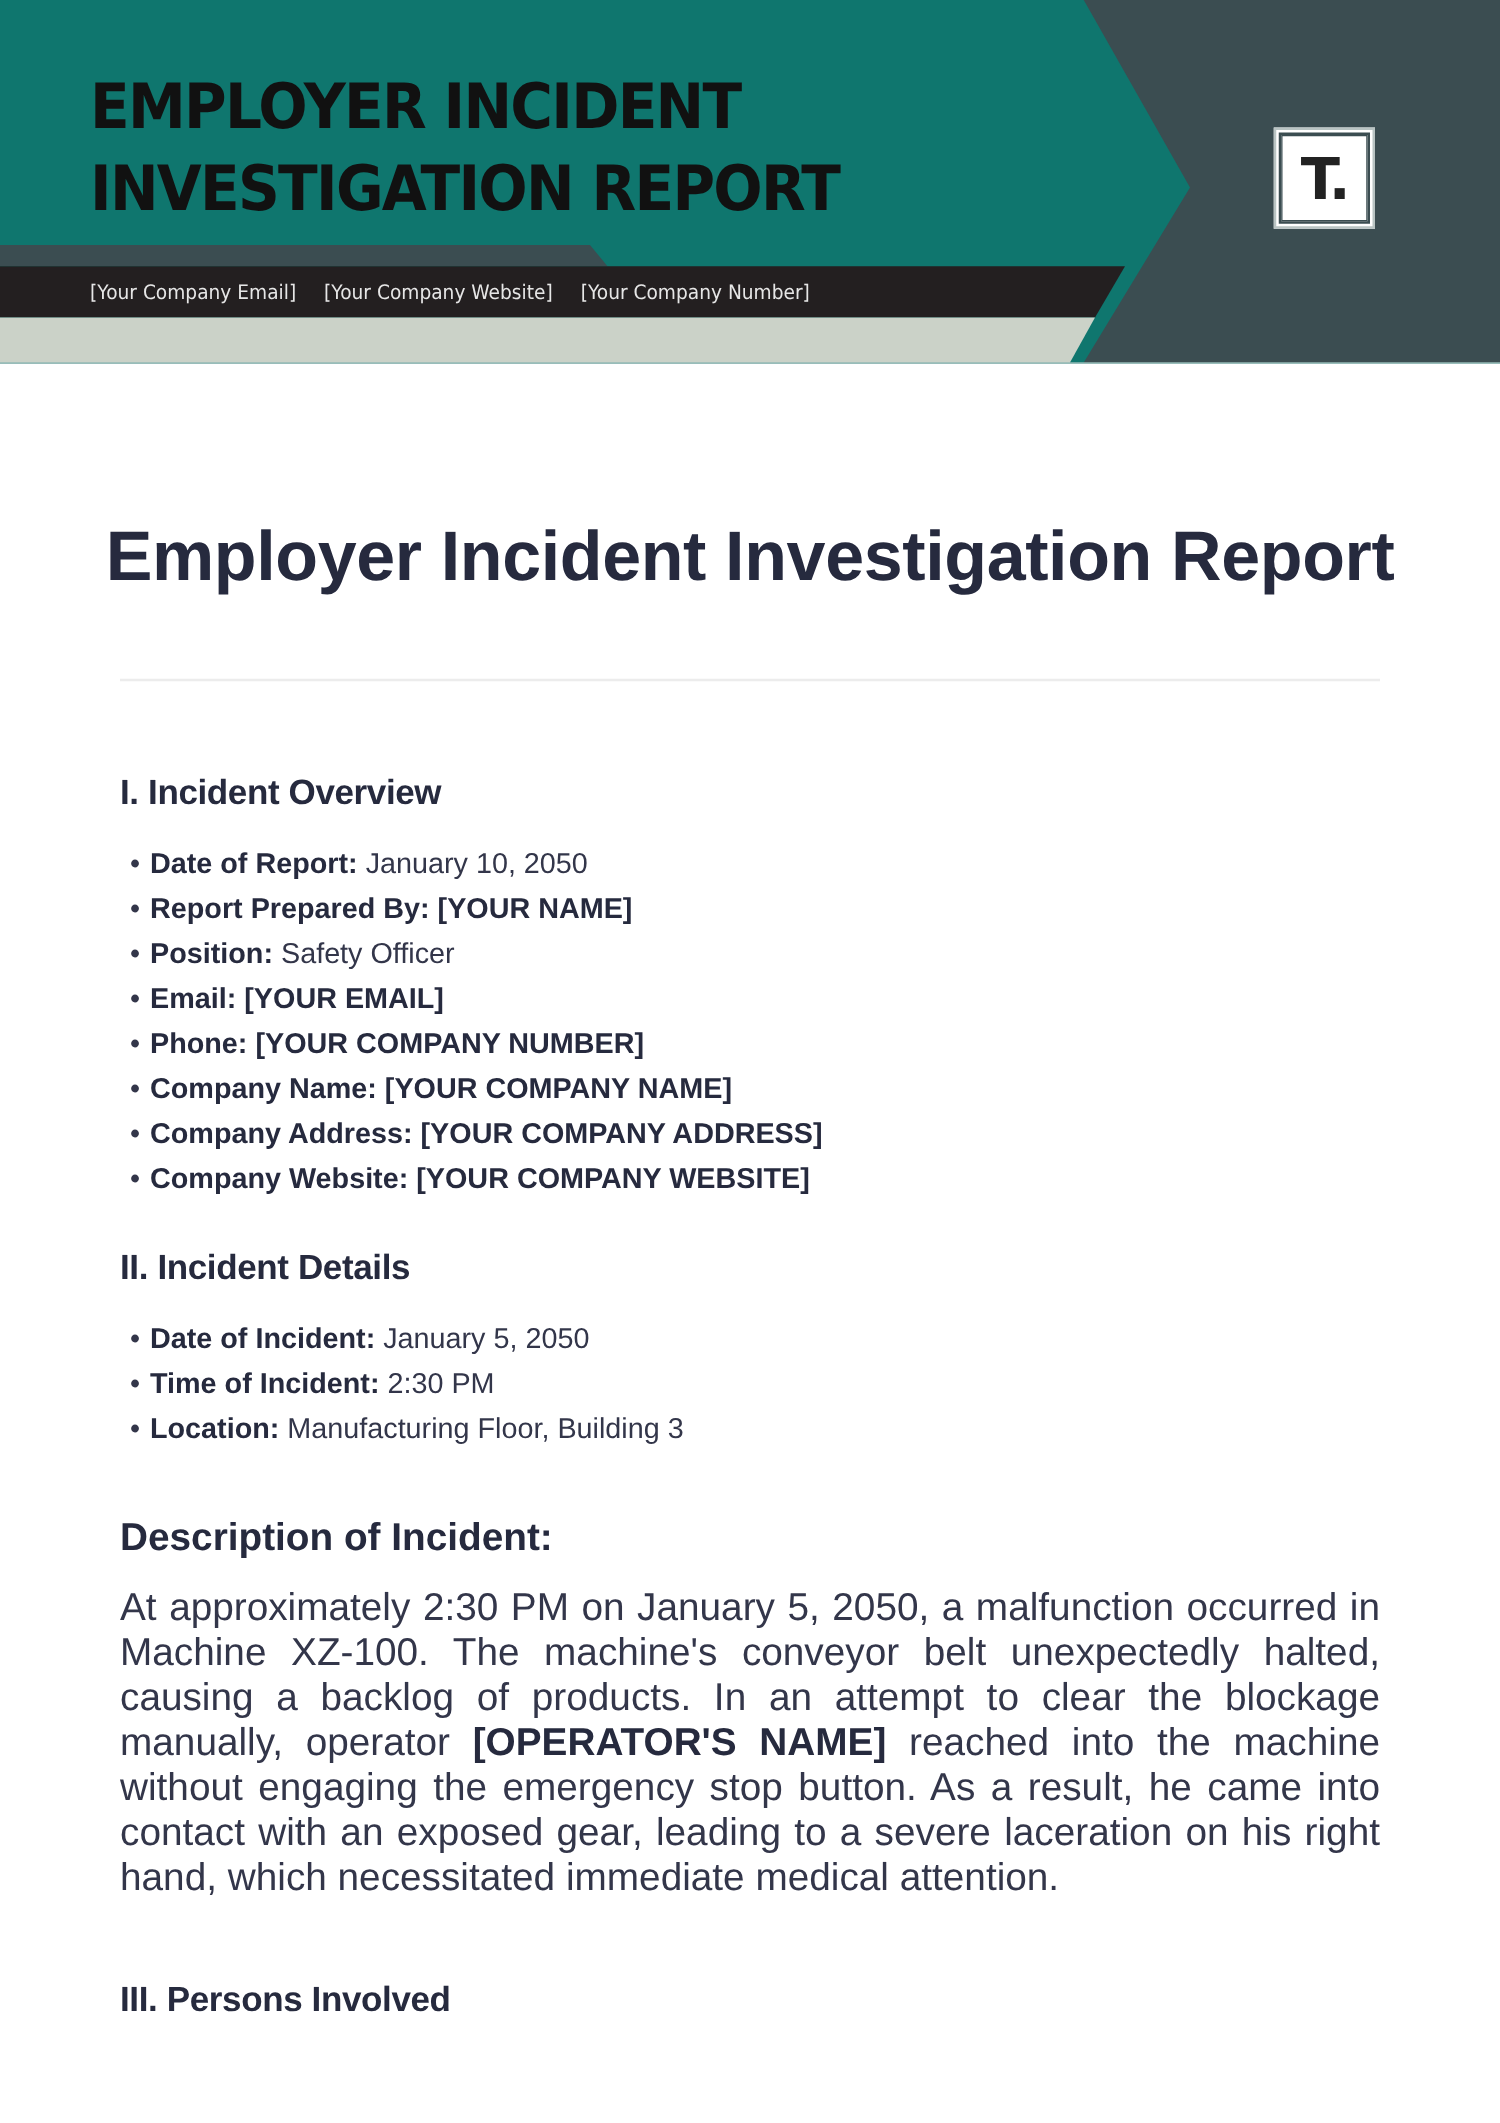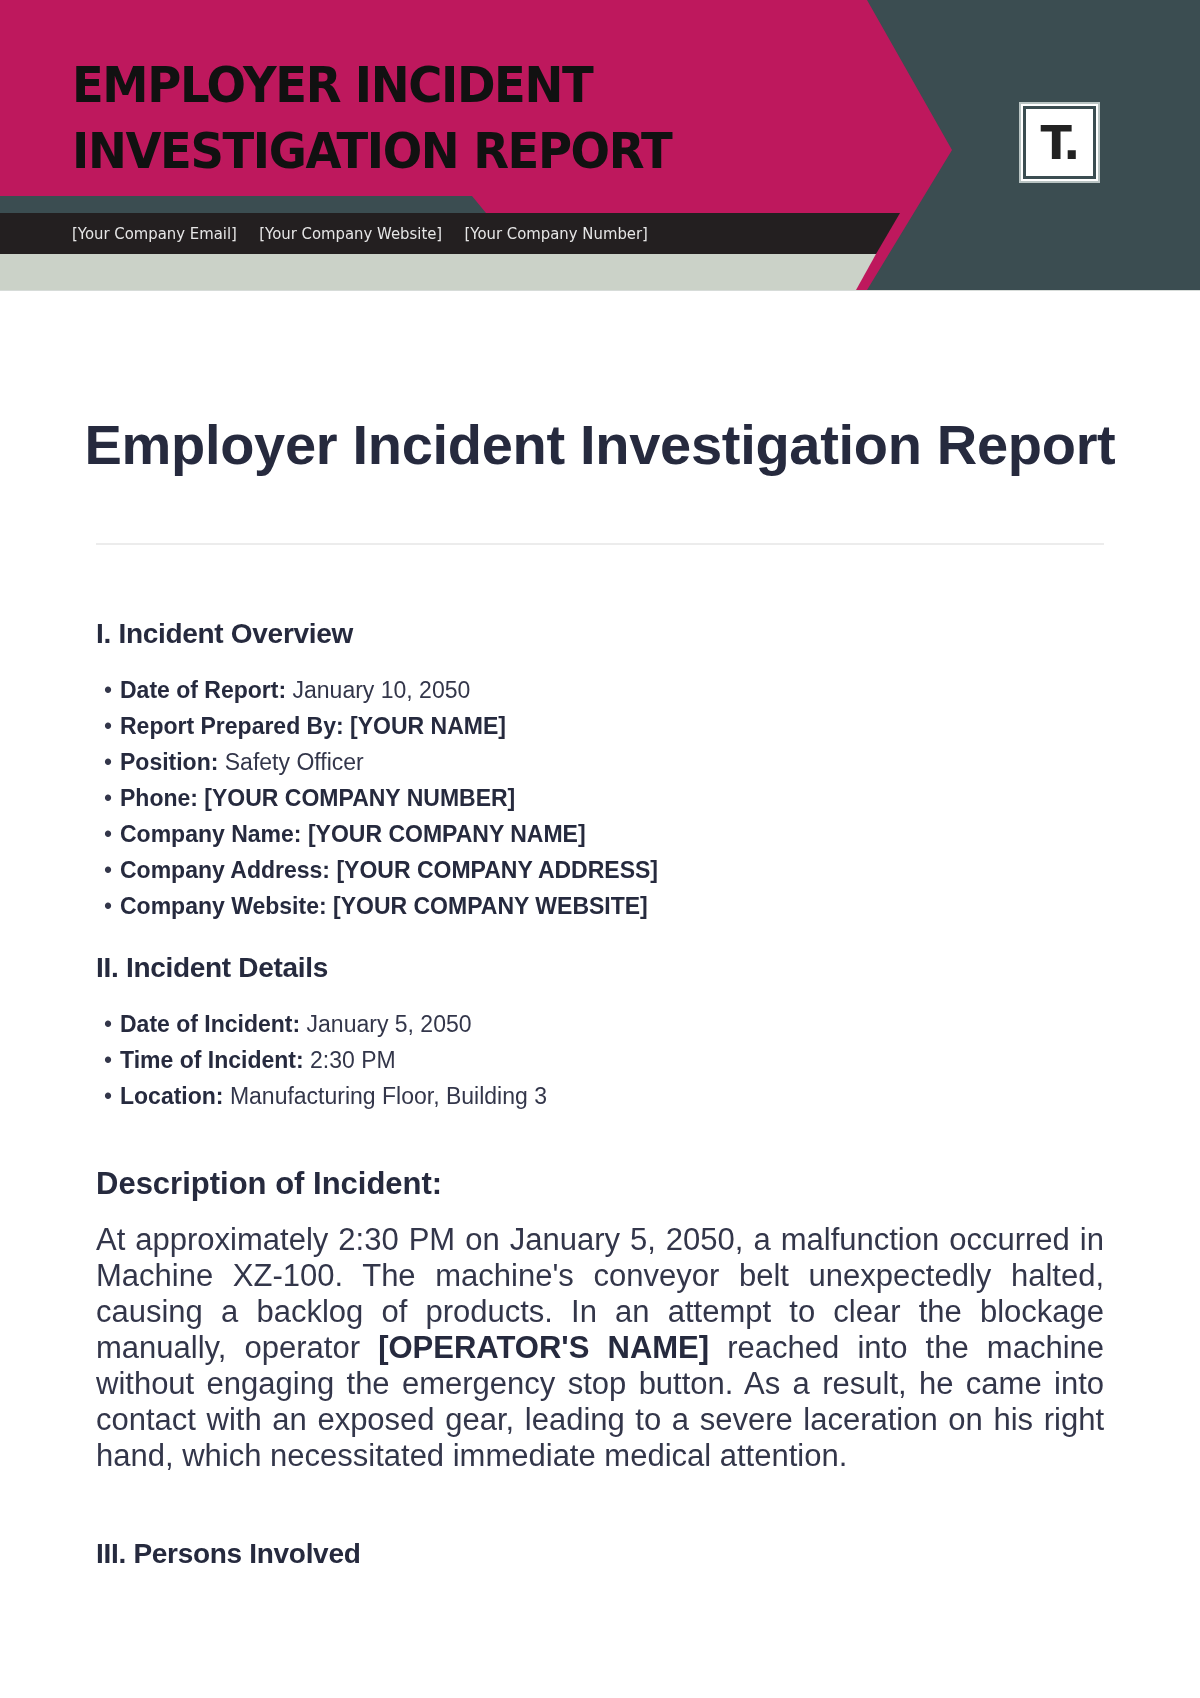--- a/index.html
+++ b/index.html
@@ -1,19 +1,19 @@
 <!DOCTYPE html>
 <html><head>
 <meta charset="utf-8">
 <style>
   * { box-sizing: border-box; margin: 0; padding: 0; }
   html, body { width: 1200px; height: 1698px; overflow: hidden; background: #ffffff; }
   body { position: relative; font-family: "Liberation Sans", "DejaVu Sans", sans-serif; color: #262a3e; }
 
-  .header { position: absolute; left: 0; top: 0; width: 1200px; height: 291px; overflow: hidden; background: #be185d; }
+  .header { position: absolute; left: 0; top: 0; width: 1200px; height: 291px; overflow: hidden; background: #0f766e; }
   .header svg.bg { position: absolute; left: 0; top: 0; }
   .header-title {
     position: absolute; left: 72px; top: 52px;
     font-family: "DejaVu Sans", sans-serif; font-weight: bold;
     font-size: 50px; line-height: 66px; letter-spacing: -1.5px;
     color: #111111; text-transform: uppercase; white-space: nowrap;
     transform: scaleX(0.93); transform-origin: left top;
   }
   .contact-bar {
     position: absolute; left: 72px; top: 213px; height: 41px;
@@ -93,28 +93,29 @@
 <div class="divider"></div>
 
 <div class="content">
 
   <section>
     <h2 class="section">I. Incident Overview</h2>
     <ul class="fields">
       <li><span class="bullet">•</span><span class="lbl">Date of Report:</span> <span>January 10, 2050</span></li>
       <li><span class="bullet">•</span><span class="lbl">Report Prepared By:</span> <span class="val-bold">[YOUR NAME]</span></li>
       <li><span class="bullet">•</span><span class="lbl">Position:</span> <span>Safety Officer</span></li>
+      <li><span class="bullet">•</span><span class="lbl">Email:</span> <span class="val-bold">[YOUR EMAIL]</span></li>
       <li><span class="bullet">•</span><span class="lbl">Phone:</span> <span class="val-bold">[YOUR COMPANY NUMBER]</span></li>
       <li><span class="bullet">•</span><span class="lbl">Company Name:</span> <span class="val-bold">[YOUR COMPANY NAME]</span></li>
       <li><span class="bullet">•</span><span class="lbl">Company Address:</span> <span class="val-bold">[YOUR COMPANY ADDRESS]</span></li>
       <li><span class="bullet">•</span><span class="lbl">Company Website:</span> <span class="val-bold">[YOUR COMPANY WEBSITE]</span></li>
     </ul>
   </section>
 
-  <section style="margin-top:22px;">
+  <section style="margin-top:32px;">
     <h2 class="section">II. Incident Details</h2>
     <ul class="fields">
       <li><span class="bullet">•</span><span class="lbl">Date of Incident:</span> <span>January 5, 2050</span></li>
       <li><span class="bullet">•</span><span class="lbl">Time of Incident:</span> <span>2:30 PM</span></li>
       <li><span class="bullet">•</span><span class="lbl">Location:</span> <span>Manufacturing Floor, Building 3</span></li>
     </ul>
 
     <h3 class="sub" style="margin-top:52px;">Description of Incident:</h3>
     <p class="body"><span>At approximately 2:30 PM on January 5, 2050, a malfunction occurred in Machine XZ-100. The machine's conveyor belt unexpectedly halted, causing a backlog of products. In an attempt to clear the blockage manually, operator </span><b>[OPERATOR'S NAME]</b><span> reached into the machine without engaging the emergency stop button. As a result, he came into contact with an exposed gear, leading to a severe laceration on his right hand, which necessitated immediate medical attention.</span></p>
   </section>

